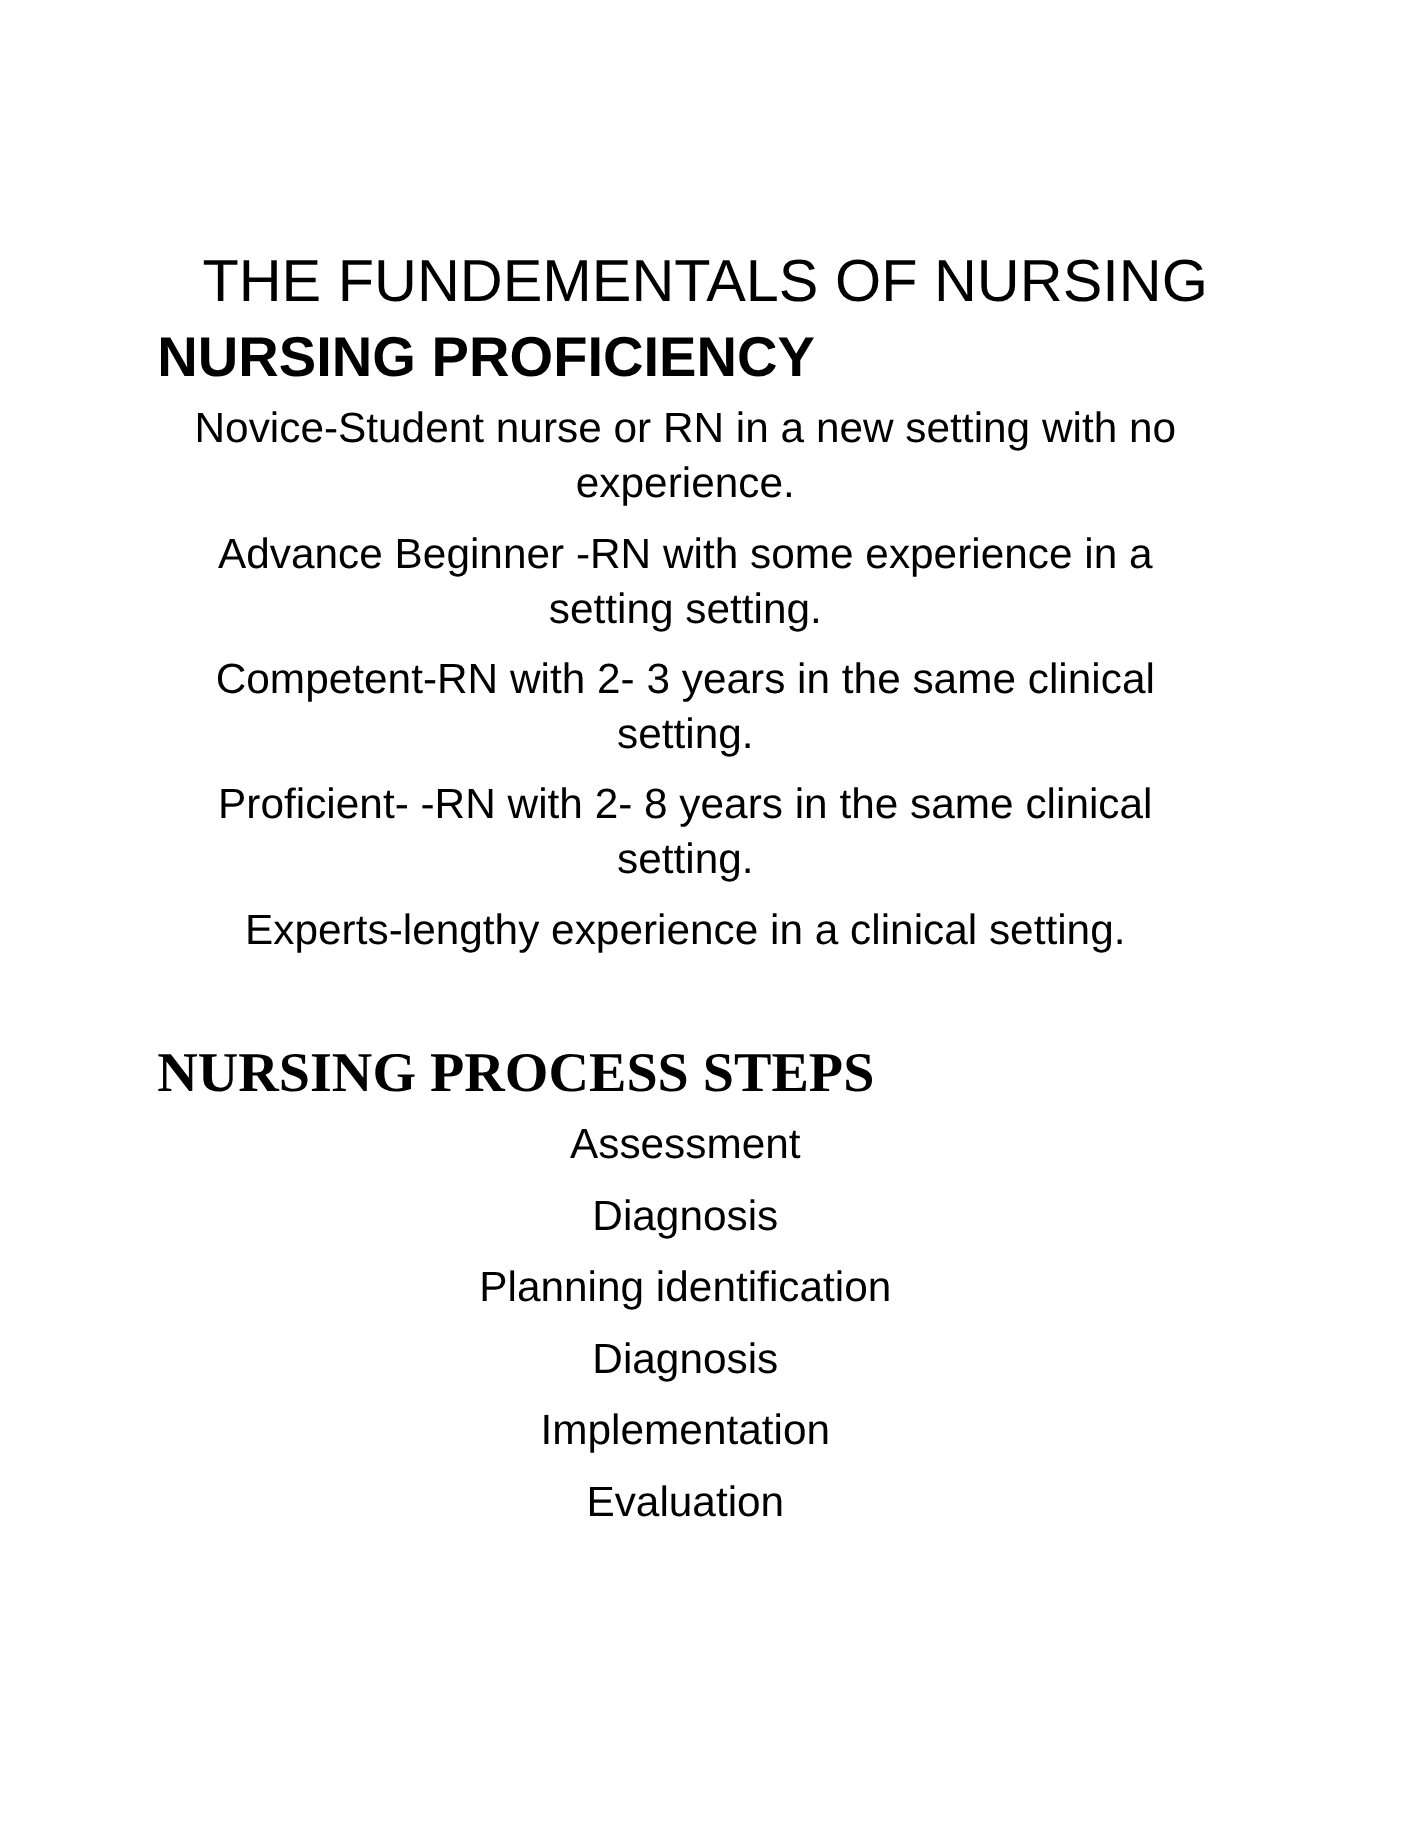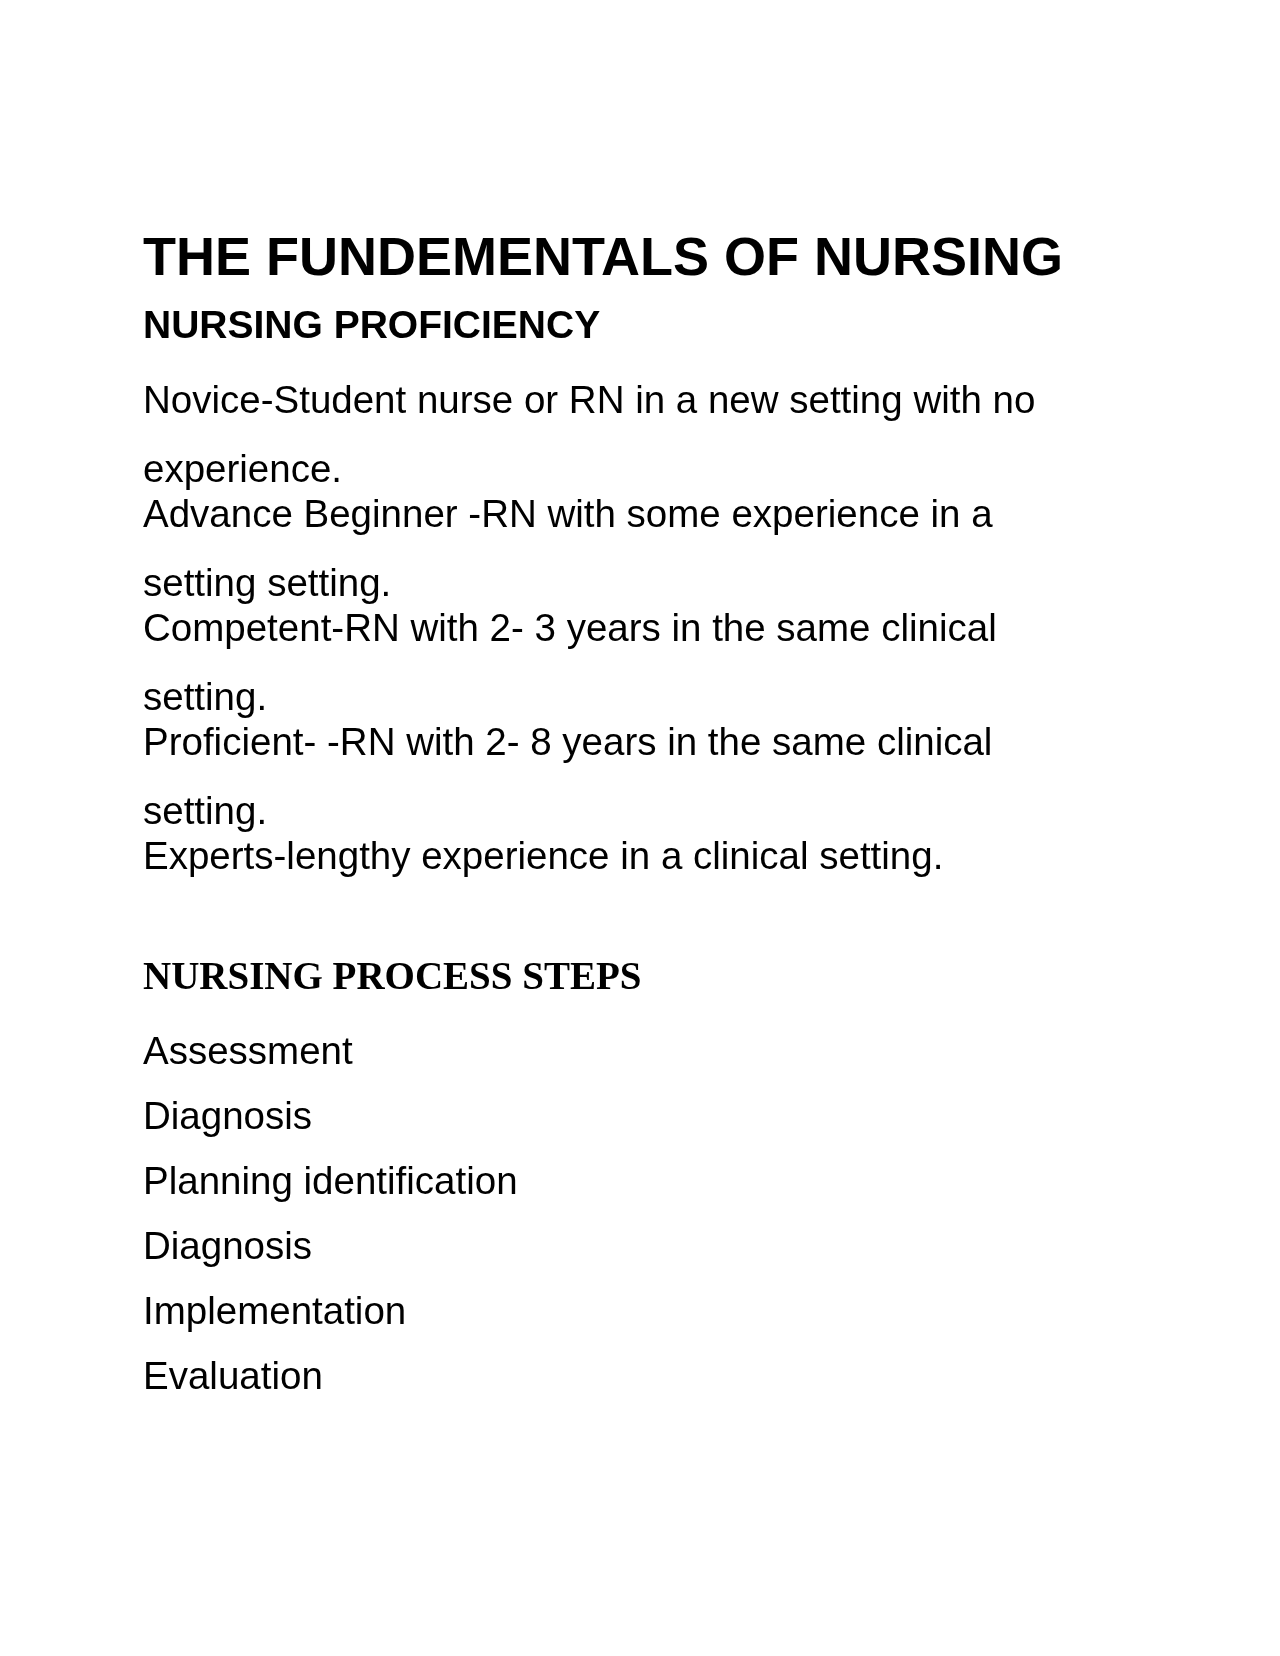--- a/index.html
+++ b/index.html
@@ -1,22 +1,22 @@
 <!DOCTYPE html>
 <html><head>
 <meta charset="utf-8">
 <style>
   html, body { margin: 0; padding: 0; background: #ffffff; }
   body { width: 1280px; height: 1656px; position: relative; overflow: hidden;
          font-family: "Liberation Sans", sans-serif; color: #000000; }
   .page { position: absolute; left: 143px; top: 0; width: 980px; }
   .abs { position: absolute; left: 0; margin: 0; white-space: nowrap; }
-  h1.title { font-weight: bold; font-size: 54px; line-height: 60px; top: 226px; }
-  h2.heading { font-weight: bold; font-size: 39px; line-height: 46px; }
-  p.body { font-size: 38.5px; line-height: 69px; white-space: normal; width: 960px; }
+  h1.title { font-weight: normal; font-size: 54px; line-height: 60px; top: 226px; margin-left: 41px; }
+  h2.heading { font-weight: bold; font-size: 51px; line-height: 46px; }
+  p.body { font-size: 38.5px; line-height: 50px; white-space: normal; width: 960px; text-align: center; }
   .h-prof { top: 302px; }
   .h-proc { top: 953px; font-family: Liberation Serif, serif; }
 </style>
 </head>
 <body>
 
 <div class="page">
   <h1 class="abs title">THE FUNDEMENTALS OF NURSING</h1>
 
   <h2 class="abs heading h-prof">NURSING PROFICIENCY</h2>

